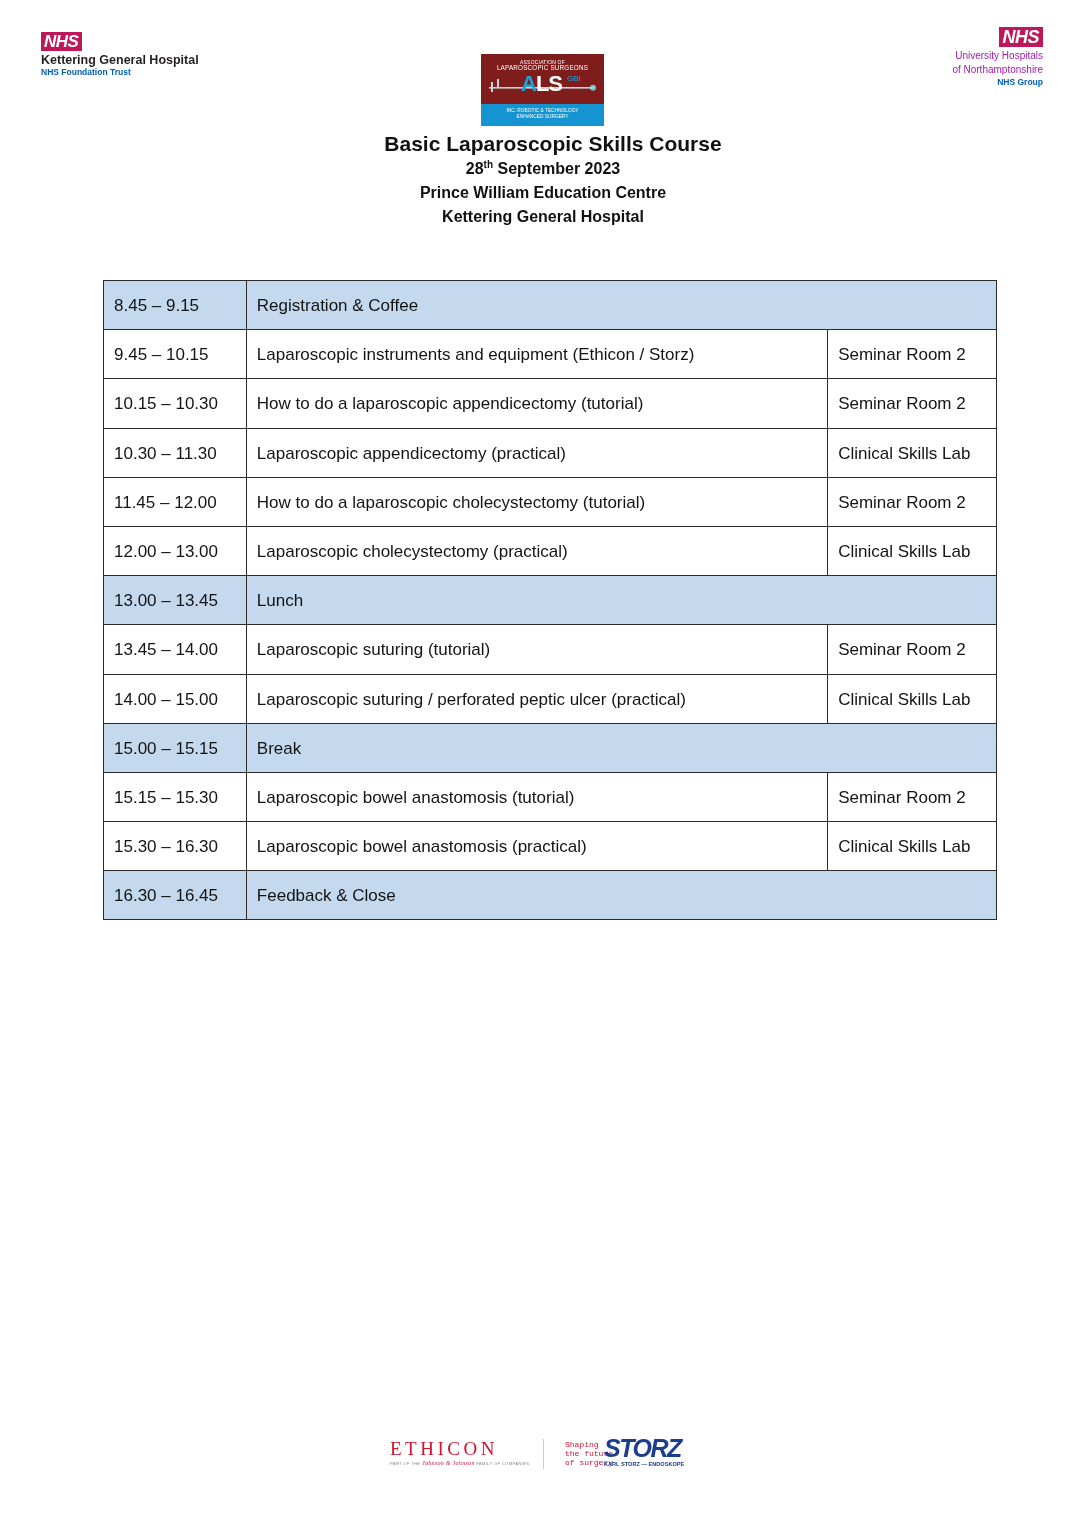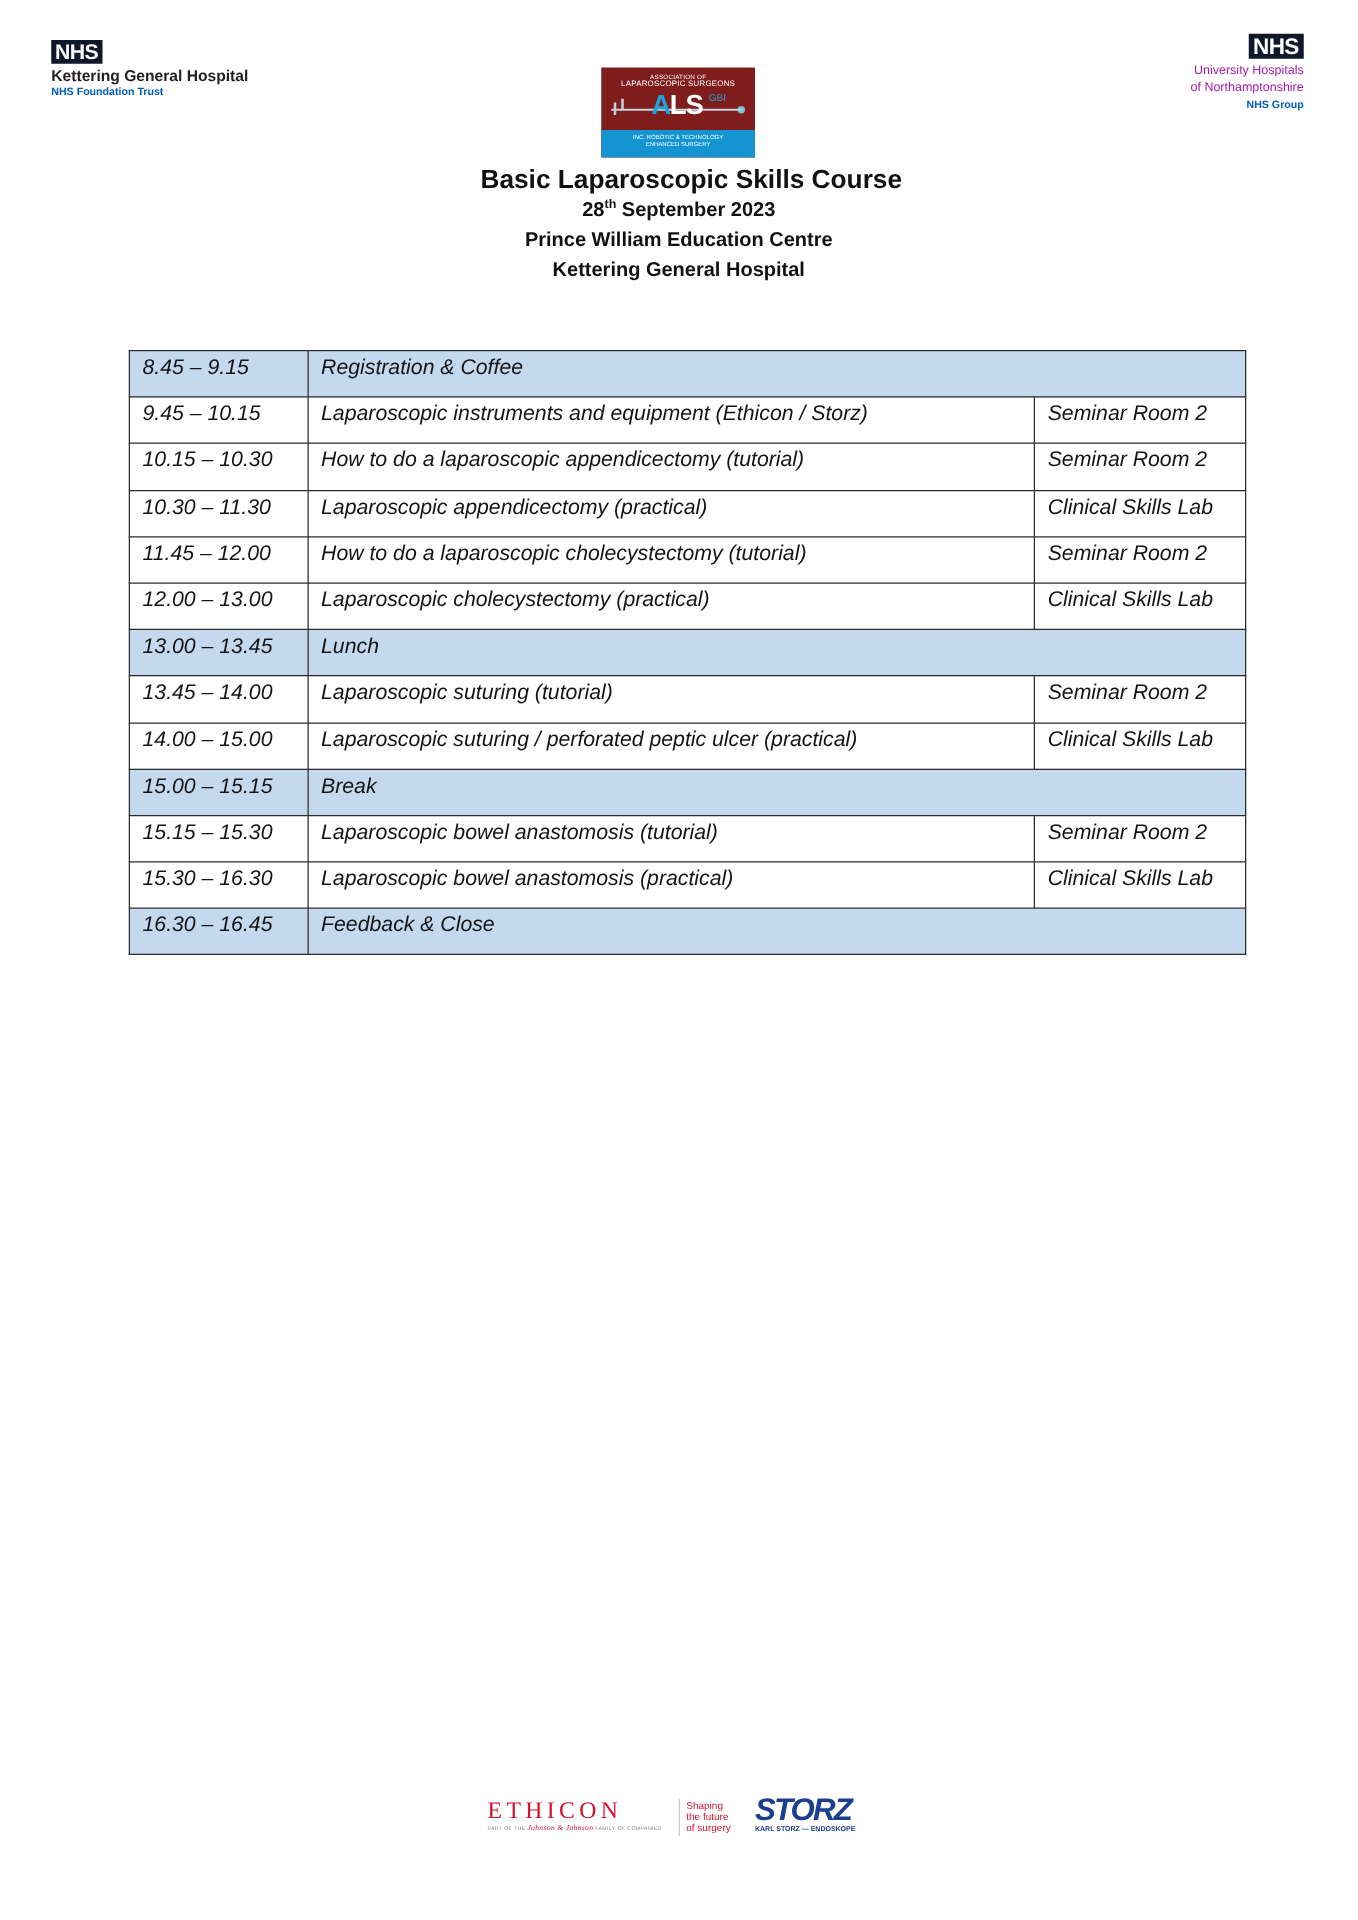--- a/index.html
+++ b/index.html
@@ -3,22 +3,22 @@
   <meta charset="utf-8">
   <style>
     html, body { margin: 0; padding: 0; background: #ffffff; }
     body {
       width: 1086px; height: 1536px; position: relative; overflow: hidden;
       font-family: "Liberation Sans", "DejaVu Sans", sans-serif; color: #111;
     }
     
     .logo-kgh { position: absolute; left: 41px; top: 32px; }
     .nhs-badge {
-      display: inline-block; background: #0f172a; color: #fff;
-      font-family: "Liberation Sans", sans-serif; font-weight: bold; 
+      display: inline-block; background: #be185d; color: #fff;
+      font-family: "Liberation Sans", sans-serif; font-weight: bold; font-style: italic;
       letter-spacing: -0.5px; line-height: 1;
     }
     .logo-kgh .nhs-badge { font-size: 17px; padding: 1px 4px 1px 3px; }
     .logo-kgh .org-name { font-size: 12.5px; font-weight: bold; color: #231f20; margin-top: 2px; line-height: 14px; }
     .logo-kgh .org-sub { font-size: 8.5px; font-weight: bold; color: #005eb8; line-height: 10px; }
 
     .logo-uhn { position: absolute; right: 43px; top: 27px; text-align: right; }
     .logo-uhn .nhs-badge { font-size: 18px; padding: 1px 4px 1px 3px; }
     .logo-uhn .org-name { font-size: 10px; font-weight: normal; color: #a21caf; line-height: 14px; margin-top: 2px; }
     .logo-uhn .org-sub { font-size: 8.5px; font-weight: bold; color: #005eb8; line-height: 11px; }
@@ -46,35 +46,35 @@
     .title-block .t1 { font-size: 21px; font-weight: bold; line-height: 27px; padding-left: 20px; }
     .title-block .t2 { font-size: 16px; font-weight: bold; line-height: 24px; }
     .title-block .t2 sup { font-size: 10px; line-height: 0; }
 
     
     .schedule {
       position: absolute; left: 103px; top: 280px; width: 894px;
       border-collapse: collapse; font-family: "Liberation Sans", sans-serif; font-size: 17px;
     }
     .schedule td {
-      border: 1.5px solid #2b2b2b; height: 36.2px; padding: 0 0 0 10px;
-      vertical-align: top; line-height: 26px; color: #141414; font-style: italic;
+      border: 1.5px solid #2b2b2b; height: 36.2px; padding: 12px 0 0 10px;
+      vertical-align: top; line-height: 26px; color: #141414;
     }
     .schedule tr.hl td { background: #c4d8ee; }
     .schedule td.c-time { width: 132px; }
     .schedule td.c-act { width: 571px; }
     .schedule td.c-room { width: 158px; }
 
     
     .sponsors { position: absolute; left: 388px; top: 1436px; width: 310px; height: 36px; }
     .ethicon { position: absolute; left: 2px; top: 2px; font-family: "Liberation Serif", serif; font-size: 19px; color: #d2132e; letter-spacing: 3.5px; }
     .ethicon-sub { position: absolute; left: 2px; top: 24px; font-size: 4.2px; color: #888; letter-spacing: 0.3px; white-space: nowrap; }
     .ethicon-sub .jj { color: #c8102e; font-style: italic; font-family: "Liberation Serif", serif; font-size: 6px; }
     .divider { position: absolute; left: 155px; top: 3px; width: 1px; height: 30px; background: #ccc; }
-    .tagline { position: absolute; left: 161px; top: 4px; font-size: 8px; color: #d2132e; line-height: 9px; }
+    .tagline { position: absolute; left: 177px; top: 4px; font-size: 8px; color: #d2132e; line-height: 9px; font-family: Liberation Mono, monospace; }
     .storz { position: absolute; left: 216px; top: 0; }
     .storz .mark { font-size: 25px; font-weight: bold; color: #1b3e8f; font-family: "Liberation Sans", sans-serif; letter-spacing: -1.5px; line-height: 24px; font-style: italic; }
     .storz .sub { font-size: 5.6px; font-weight: bold; color: #1b3e8f; white-space: nowrap; line-height: 8px; }
   </style>
 </head>
 <body>
 
 <div class="logo-kgh">
   <span class="nhs-badge">NHS</span>
   <div class="org-name">Kettering General Hospital</div>

